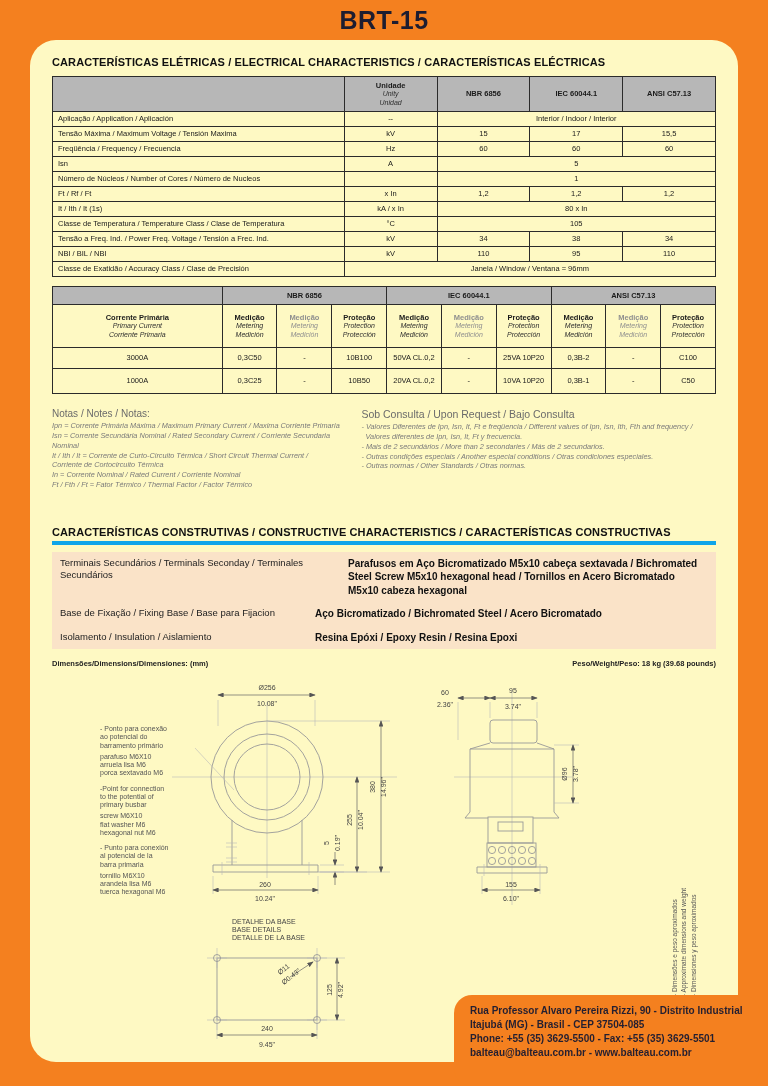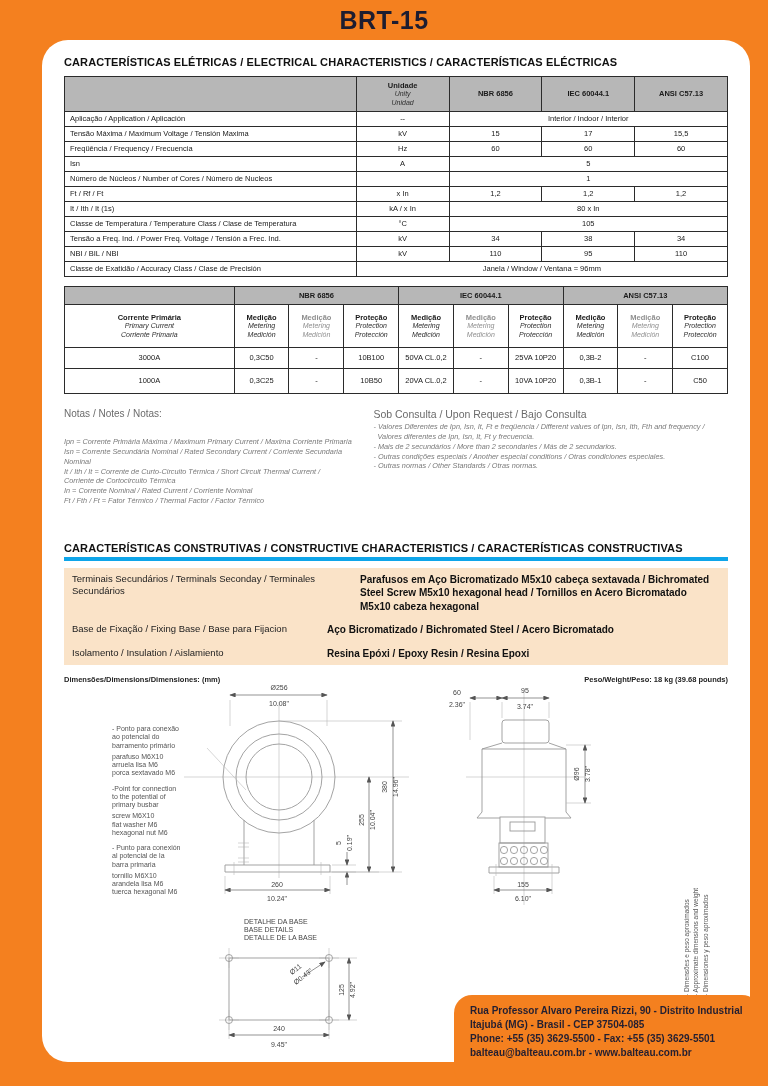--- a/index.html
+++ b/index.html
@@ -7,22 +7,22 @@
     width:768px;height:1086px;position:relative;
     background:#F4801F;
     font-family:"Liberation Sans",sans-serif;
     color:#1a1a1a;
   }
   .page-title{
     position:absolute;top:6px;left:0;width:768px;text-align:center;
     font-size:25px;font-weight:bold;color:#1d1d30;letter-spacing:.5px;
   }
   .panel{
-    position:absolute;left:42px;top:40px;width:708px;height:1022px;
-    background:#ffffff;border-radius:26px;
+    position:absolute;left:30px;top:40px;width:708px;height:1022px;
+    background:#fef9c3;border-radius:26px;
   }
   .content{padding:16px 22px 0 22px;}
   .sec-heading{
     font-size:11px;font-weight:bold;color:#111;letter-spacing:.1px;
   }
   .sec-heading.underlined{border-bottom:4px solid #0ea5e9;padding-bottom:3px;}
   table{border-collapse:collapse;width:100%;table-layout:fixed;}
   .t1{margin-top:8px;}
   .t2{margin-top:9px;}
   td{
@@ -36,21 +36,21 @@
   .mute,.mute .b,.mute .i{color:#8f8f8f;}
   .t1 tr.head td{height:32px;}
   .t1 tr.r td{height:12px;}
   .t2 tr.band td{height:15px;}
   .t2 tr.sub td{height:40px;}
   .t2 tr.d1 td{height:18px;}
   .t2 tr.d2 td{height:22px;}
   .notes-wrap{display:flex;margin-top:14px;}
   .notes-col{width:46%;}
   .ur-col{width:54%;padding-left:4px;box-sizing:border-box;}
-  .notes-title{font-size:10px;color:#6b6b6b;margin-bottom:18px;}
+  .notes-title{font-size:10px;color:#6b6b6b;margin-bottom:2px;}
   .ur-title{font-size:10.5px;color:#6b6b6b;margin-bottom:2px;}
   .note-line,.ur-line{
     font-size:7.3px;font-style:italic;color:#7a7a7a;line-height:1.35;
     white-space:pre-wrap;
   }
   .c-row{
     display:flex;background:#FAE3C8;margin-top:0;padding:5px 8px;
     align-items:flex-start;
   }
   .c-row.first{margin-top:7px;gap:33px;}

